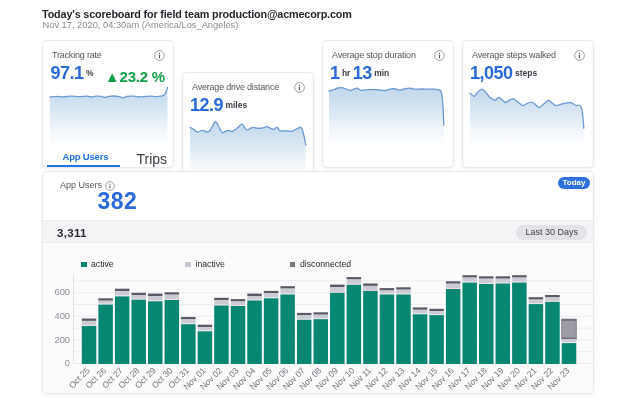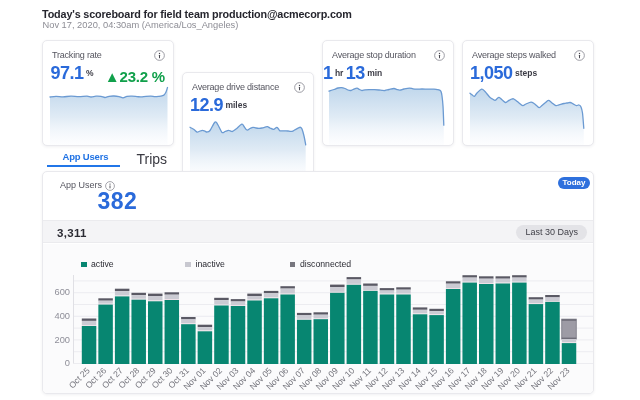--- a/index.html
+++ b/index.html
@@ -1,17 +1,17 @@
 <!DOCTYPE html>
 <html><head><meta charset="utf-8"><style>
 * { margin:0; padding:0; box-sizing:border-box; }
 html,body { width:640px; height:400px; overflow:hidden; background:#fff;
   font-family:"Liberation Sans", sans-serif; -webkit-font-smoothing:antialiased; }
 .abs { position:absolute; }
-.card { position:absolute; top:40px; width:132px; height:106px; background:#fff;
+.card { position:absolute; top:40px; width:132px; height:128px; background:#fff;
   border:1px solid #e9e9ed; border-radius:5px; box-shadow:0 1px 3px rgba(40,40,70,.07); overflow:hidden; }
 .clabel { position:absolute; left:9px; top:9px; font-size:9px; color:#55555f; letter-spacing:-0.2px; }
 .cinfo { position:absolute; right:8.5px; top:8.5px; }
 .cunit { font-size:8.5px; font-weight:bold; color:#3c3c46; letter-spacing:0; vertical-align:2.6px; }
 </style></head>
 <body>
 <div class="abs" style="left:42px;top:8px;font-size:10.8px;font-weight:bold;color:#26262e;letter-spacing:-0.15px;">Today's scoreboard for field team production@acmecorp.com</div>
 <div class="abs" style="left:42.5px;top:19.5px;font-size:9.3px;color:#8d8d95;">Nov 17, 2020, 04:30am (America/Los_Angeles)</div>
 
 <div class="card" style="left:42px;">
@@ -55,21 +55,21 @@
       <path d="M 7.00 9.30 C 7.67 9.67 9.83 10.72 11.00 11.50 C 12.17 12.28 13.00 13.75 14.00 14.00 C 15.00 14.25 16.08 13.27 17.00 13.00 C 17.92 12.73 18.67 12.37 19.50 12.40 C 20.33 12.43 21.25 12.93 22.00 13.20 C 22.75 13.47 23.17 14.12 24.00 14.00 C 24.83 13.88 25.67 14.15 27.00 12.50 C 28.33 10.85 30.67 5.02 32.00 4.10 C 33.33 3.18 33.83 5.28 35.00 7.00 C 36.17 8.72 37.83 13.32 39.00 14.40 C 40.17 15.48 40.92 13.83 42.00 13.50 C 43.08 13.17 44.58 12.48 45.50 12.40 C 46.42 12.32 46.83 12.83 47.50 13.00 C 48.17 13.17 48.58 13.73 49.50 13.40 C 50.42 13.07 51.45 12.20 53.00 11.00 C 54.55 9.80 57.47 6.62 58.80 6.20 C 60.13 5.78 60.13 7.53 61.00 8.50 C 61.87 9.47 63.00 11.67 64.00 12.00 C 65.00 12.33 66.00 10.95 67.00 10.50 C 68.00 10.05 69.00 9.38 70.00 9.30 C 71.00 9.22 72.00 9.83 73.00 10.00 C 74.00 10.17 75.00 10.30 76.00 10.30 C 77.00 10.30 78.00 10.18 79.00 10.00 C 80.00 9.82 81.08 9.42 82.00 9.20 C 82.92 8.98 83.67 8.57 84.50 8.70 C 85.33 8.83 86.00 9.57 87.00 10.00 C 88.00 10.43 89.37 11.42 90.50 11.30 C 91.63 11.18 92.97 9.35 93.80 9.30 C 94.63 9.25 94.97 10.42 95.50 11.00 C 96.03 11.58 96.25 12.50 97.00 12.80 C 97.75 13.10 99.00 12.80 100.00 12.80 C 101.00 12.80 102.00 12.75 103.00 12.80 C 104.00 12.85 105.00 13.00 106.00 13.10 C 107.00 13.20 108.00 13.62 109.00 13.40 C 110.00 13.18 110.92 12.38 112.00 11.80 C 113.08 11.22 114.58 10.32 115.50 9.90 C 116.42 9.48 116.92 9.12 117.50 9.30 C 118.08 9.48 118.42 9.55 119.00 11.00 C 119.58 12.45 120.38 15.37 121.00 18.00 C 121.62 20.63 122.42 25.33 122.70 26.80" fill="none" stroke="#6b9ad2" stroke-width="1.3" stroke-linejoin="round" stroke-linecap="round"></path>
     </svg>
 </div>
 <div class="card" style="left:322px;">
   <div class="clabel">Average stop duration</div>
   <div class="cinfo"><svg width="11" height="11" viewBox="0 0 12 12" style="vertical-align:top">
         <circle cx="6" cy="6" r="5.3" fill="none" stroke="#94949c" stroke-width="1"></circle>
         <circle cx="6" cy="3.7" r="0.75" fill="#4a4a52"></circle>
         <rect x="5.45" y="5.2" width="1.1" height="3.7" rx="0.55" fill="#4a4a52"></rect>
       </svg></div>
-  <div class="abs" style="left:0;top:22.5px;font-size:18px;font-weight:bold;color:#2a6ada;line-height:1;letter-spacing:-0.5px;">1<span class="cunit"> hr </span>13<span class="cunit"> min</span></div>
+  <div class="abs" style="left:7px;top:22.5px;font-size:18px;font-weight:bold;color:#2a6ada;line-height:1;letter-spacing:-0.5px;">1<span class="cunit"> hr </span>13<span class="cunit"> min</span></div>
   <svg width="132" height="61" viewBox="0 0 132 61" style="position:absolute;left:0;top:45px">
       <defs>
         <linearGradient id="g3" x1="0" y1="0" x2="0" y2="1">
           <stop offset="0" stop-color="#c0d7ec" stop-opacity="1"></stop>
           <stop offset="0.5" stop-color="#e0ebf5" stop-opacity="1"></stop>
           <stop offset="1" stop-color="#fcfdff" stop-opacity="0.4"></stop>
         </linearGradient>
       </defs>
       <path d="M 6.00 5.20 C 6.83 4.92 9.50 4.03 11.00 3.50 C 12.50 2.97 13.75 2.32 15.00 2.00 C 16.25 1.68 17.33 1.52 18.50 1.60 C 19.67 1.68 20.92 2.10 22.00 2.50 C 23.08 2.90 24.03 3.67 25.00 4.00 C 25.97 4.33 26.97 4.58 27.80 4.50 C 28.63 4.42 28.97 3.90 30.00 3.50 C 31.03 3.10 32.92 2.10 34.00 2.10 C 35.08 2.10 35.67 3.10 36.50 3.50 C 37.33 3.90 38.08 4.43 39.00 4.50 C 39.92 4.57 40.83 4.03 42.00 3.90 C 43.17 3.77 44.42 3.73 46.00 3.70 C 47.58 3.67 49.83 3.65 51.50 3.70 C 53.17 3.75 54.75 3.88 56.00 4.00 C 57.25 4.12 58.00 4.32 59.00 4.40 C 60.00 4.48 60.83 4.65 62.00 4.50 C 63.17 4.35 64.50 3.83 66.00 3.50 C 67.50 3.17 69.67 2.48 71.00 2.50 C 72.33 2.52 73.00 3.33 74.00 3.60 C 75.00 3.87 75.83 4.20 77.00 4.10 C 78.17 4.00 79.42 3.33 81.00 3.00 C 82.58 2.67 85.00 2.13 86.50 2.10 C 88.00 2.07 88.75 2.63 90.00 2.80 C 91.25 2.97 92.50 3.07 94.00 3.10 C 95.50 3.13 97.17 3.00 99.00 3.00 C 100.83 3.00 103.00 3.08 105.00 3.10 C 107.00 3.12 109.50 3.02 111.00 3.10 C 112.50 3.18 113.08 3.43 114.00 3.60 C 114.92 3.77 115.83 3.78 116.50 4.10 C 117.17 4.42 117.58 4.52 118.00 5.50 C 118.42 6.48 118.67 7.58 119.00 10.00 C 119.33 12.42 119.70 15.13 120.00 20.00 C 120.30 24.87 120.67 36.00 120.80 39.20 L 120.8 61 L 6.0 61 Z" fill="url(#g3)" stroke="none"></path>
       <path d="M 6.00 5.20 C 6.83 4.92 9.50 4.03 11.00 3.50 C 12.50 2.97 13.75 2.32 15.00 2.00 C 16.25 1.68 17.33 1.52 18.50 1.60 C 19.67 1.68 20.92 2.10 22.00 2.50 C 23.08 2.90 24.03 3.67 25.00 4.00 C 25.97 4.33 26.97 4.58 27.80 4.50 C 28.63 4.42 28.97 3.90 30.00 3.50 C 31.03 3.10 32.92 2.10 34.00 2.10 C 35.08 2.10 35.67 3.10 36.50 3.50 C 37.33 3.90 38.08 4.43 39.00 4.50 C 39.92 4.57 40.83 4.03 42.00 3.90 C 43.17 3.77 44.42 3.73 46.00 3.70 C 47.58 3.67 49.83 3.65 51.50 3.70 C 53.17 3.75 54.75 3.88 56.00 4.00 C 57.25 4.12 58.00 4.32 59.00 4.40 C 60.00 4.48 60.83 4.65 62.00 4.50 C 63.17 4.35 64.50 3.83 66.00 3.50 C 67.50 3.17 69.67 2.48 71.00 2.50 C 72.33 2.52 73.00 3.33 74.00 3.60 C 75.00 3.87 75.83 4.20 77.00 4.10 C 78.17 4.00 79.42 3.33 81.00 3.00 C 82.58 2.67 85.00 2.13 86.50 2.10 C 88.00 2.07 88.75 2.63 90.00 2.80 C 91.25 2.97 92.50 3.07 94.00 3.10 C 95.50 3.13 97.17 3.00 99.00 3.00 C 100.83 3.00 103.00 3.08 105.00 3.10 C 107.00 3.12 109.50 3.02 111.00 3.10 C 112.50 3.18 113.08 3.43 114.00 3.60 C 114.92 3.77 115.83 3.78 116.50 4.10 C 117.17 4.42 117.58 4.52 118.00 5.50 C 118.42 6.48 118.67 7.58 119.00 10.00 C 119.33 12.42 119.70 15.13 120.00 20.00 C 120.30 24.87 120.67 36.00 120.80 39.20" fill="none" stroke="#6b9ad2" stroke-width="1.3" stroke-linejoin="round" stroke-linecap="round"></path>

